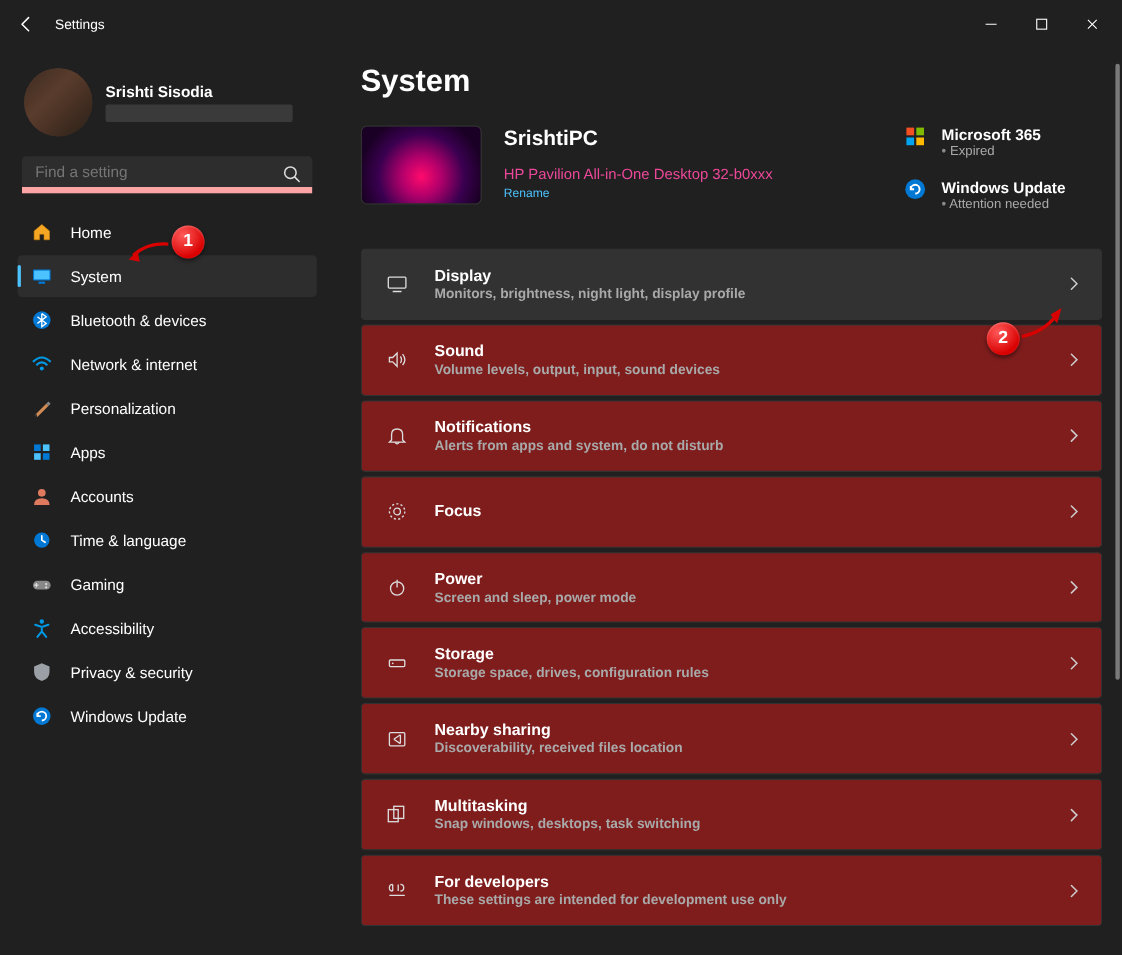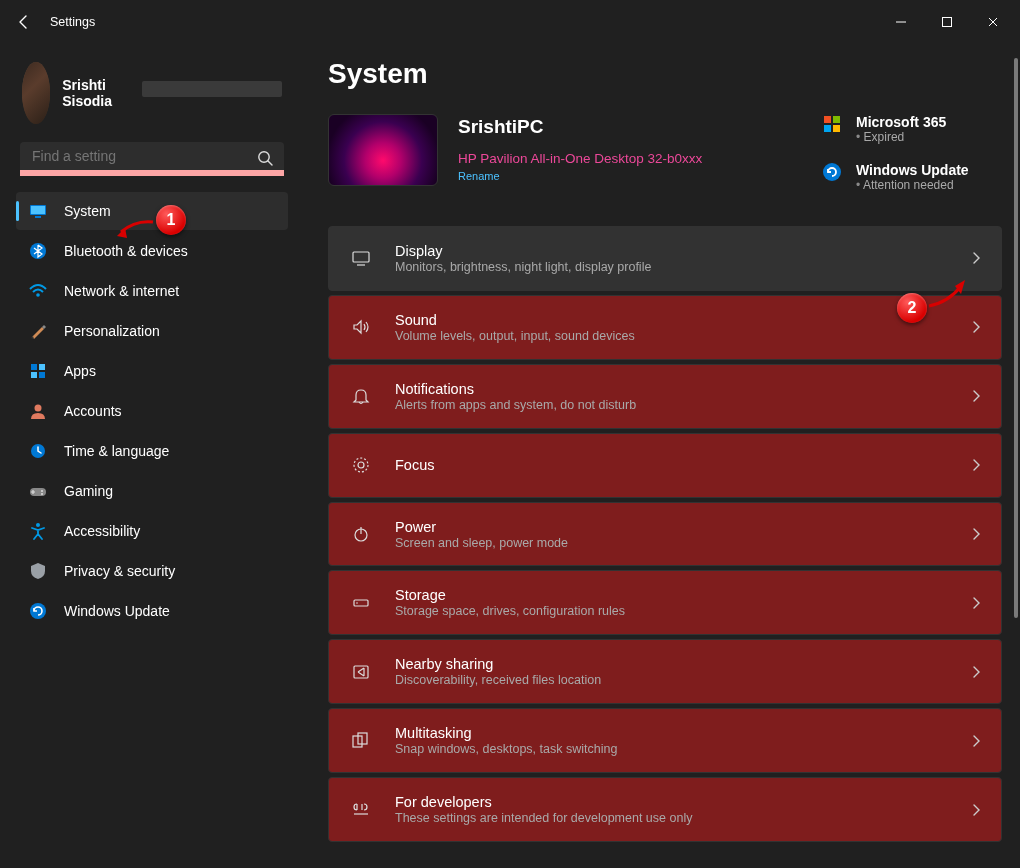--- a/index.html
+++ b/index.html
@@ -11,21 +11,21 @@
   .win-controls { margin-left:auto; display:flex; }
   .win-controls .wc { width: 46px; height: 32px; display:flex; align-items:center; justify-content:center; color:#fff; }
   
   .app { display:flex; height: calc(868px - 44px); }
   
   .sidebar { width: 300px; padding: 10px 12px 10px 16px; }
   
   .profile { display:flex; align-items:center; gap: 12px; margin: 8px 6px 18px 6px; }
   .avatar { width: 62px; height: 62px; border-radius: 50%; background: radial-gradient(circle at 30% 30%, #6a4d3a, #2d221a); position:relative; overflow:hidden; }
   .avatar::after{content:"";position:absolute;inset:0;background:linear-gradient(135deg,#3b2a20 0%,#5a3c2c 40%,#2a1f17 100%);}
-  .profile-text { display:flex; flex-direction:row; }
+  .profile-text { display:flex; flex-direction:column; }
   .profile-name { font-size: 14px; font-weight: 600; }
   .profile-sub { width: 170px; height: 16px; background:#3a3a3a; margin-top:4px; border-radius:2px; }
   
   .search { position:relative; margin: 0 4px 16px 4px; }
   .search input { width:100%; height: 34px; background:#2d2d2d; border:none; border-bottom:6px solid #fca5a5; color:#ccc; padding: 0 40px 0 12px; font-size:14px; border-radius:4px 4px 0 0; outline:none; }
   .search .icon { position:absolute; right:10px; top:7px; color:#ddd; }
   
   .nav { display:flex; flex-direction:column; gap:2px; }
   .nav-item { display:flex; align-items:center; height:38px; padding: 0 10px; border-radius:4px; font-size:14px; color:#fff; position:relative; }
   .nav-item .nicon { width: 24px; height:24px; display:flex; align-items:center; justify-content:center; margin-right:14px; }
@@ -45,21 +45,21 @@
   .right-col { width: 180px; display:flex; flex-direction:column; gap: 18px; }
   .right-item { display:flex; gap:12px; align-items:flex-start; }
   .right-item .ric { width:22px; height:22px; }
   .right-item .rt1 { font-size:14px; font-weight:600; }
   .right-item .rt2 { font-size:12px; color:#a9a9a9; }
   .right-item .rt2::before { content:"• "; color:#8a8a8a; }
   
   .list { display:flex; flex-direction:column; gap:4px; height: 616px; overflow:hidden; }
   .card { background:#7f1d1d; border:1px solid #323232; border-radius:4px; height:66px; display:flex; align-items:center; padding: 0 18px; gap: 20px; }
   .card .cicon { width:28px; height:28px; display:flex; align-items:center; justify-content:center; color:#ddd; }
-  .card .ctext { flex:1; }
+  .card .ctext { flex:1;font-weight:bold; }
   .card .ct1 { font-size:14.5px; color:#fff; }
   .card .ct2 { font-size:12.5px; color:#a9a9a9; margin-top:1px; }
   .card .chev { color:#ccc; }
   .card.first { background:#323232; }
   
   .scrollbar { position:absolute; right:2px; top:14px; bottom:0; width:4px; }
   .scrollbar .thumb { position:absolute; top:0; width:4px; height:560px; background:#7a7a7a; border-radius:2px; }
   
   .anno { position:absolute; width:30px; height:30px; border-radius:50%; background: radial-gradient(circle at 35% 30%, #ff5a5a, #d90000 70%); display:flex; align-items:center; justify-content:center; color:#fff; font-weight:700; font-size:16px; box-shadow: 0 2px 4px rgba(0,0,0,.5), inset 0 1px 2px rgba(255,255,255,.3); pointer-events:none; z-index:50;}
   .anno1 { top:205px; left:156px; }
@@ -111,20 +111,28 @@
     <div class="search">
       <input type="text" placeholder="Find a setting" style="">
       <span class="icon">
         <svg width="18" height="18" viewBox="0 0 18 18">
             <circle cx="8" cy="8" r="5.2" stroke="#ddd" stroke-width="1.4" fill="none"></circle>
             <line x1="12" y1="12" x2="16" y2="16" stroke="#ddd" stroke-width="1.4" stroke-linecap="round"></line>
           </svg>
       </span>
     </div>
     <div class="nav">
+      <div class="nav-item">
+        <span class="nicon">
+            <svg width="20" height="20" viewBox="0 0 20 20">
+              <path d="M3 9 L10 3 L17 9 V17 H12 V12 H8 V17 H3 Z" fill="#f5a623" stroke="#c97f0b" stroke-width="0.5"></path>
+            </svg>
+          </span>
+        <span>Home</span>
+      </div>
       <div class="nav-item selected">
         <span class="nicon">
             <svg width="20" height="20" viewBox="0 0 20 20">
               <rect x="2" y="4" width="16" height="10" rx="1" fill="#0078d4"></rect>
               <rect x="3" y="5" width="14" height="8" fill="#4cc2ff"></rect>
               <rect x="7" y="15" width="6" height="2" fill="#0078d4"></rect>
             </svg>
           </span>
         <span>System</span>
       </div>

